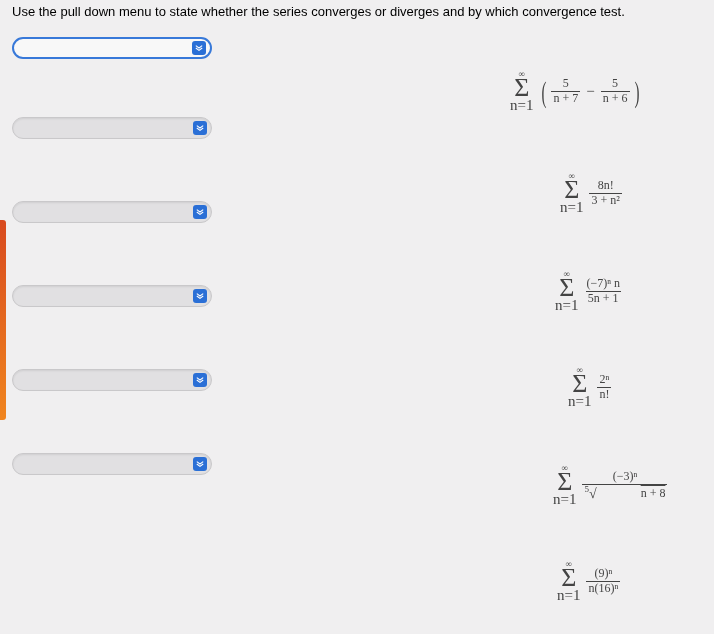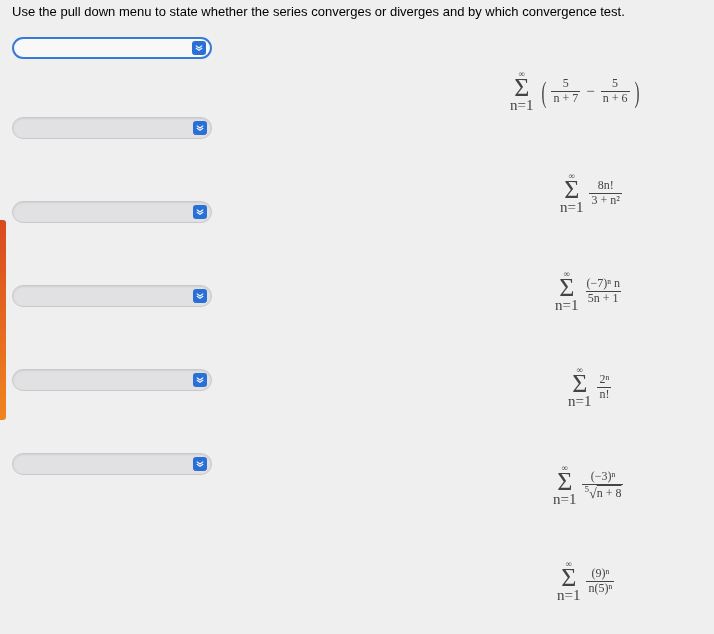--- a/index.html
+++ b/index.html
@@ -124,21 +124,21 @@
       line-height: 0.7;
       transform: scaleX(0.5);
     }
     .expr {
       display: flex;
       align-items: center;
       gap: 2px;
     }
     sup { font-size: 9px; vertical-align: super; line-height: 0; }
     .sqrt-sym { font-size: 14px; position: relative; top: 1px;}
-    .overline { text-decoration: overline; text-decoration-thickness: 1px; }
+    .overline { text-decoration: overline; text-decoration-thickness: 1px; margin-left: 44px; }
     .f1 { top: 70px; left: 510px; }
     .f2 { top: 172px; left: 560px; }
     .f3 { top: 270px; left: 555px; }
     .f4 { top: 366px; left: 568px; }
     .f5 { top: 464px; left: 553px; }
     .f6 { top: 560px; left: 557px; }
   </style>
 </head>
 <body>
 
@@ -273,15 +273,15 @@
 </div>
 
 <div class="formula f6">
   <span class="sigma-block">
     <span class="sigma-top">∞</span>
     <span class="sigma">Σ</span>
     <span class="sigma-bot">n=1</span>
   </span>
   <span class="frac">
     <span class="num">(9)ⁿ</span>
-    <span class="den">n(5)ⁿ</span>
+    <span class="den">n(16)ⁿ</span>
   </span>
 </div>
 
 </body></html>

